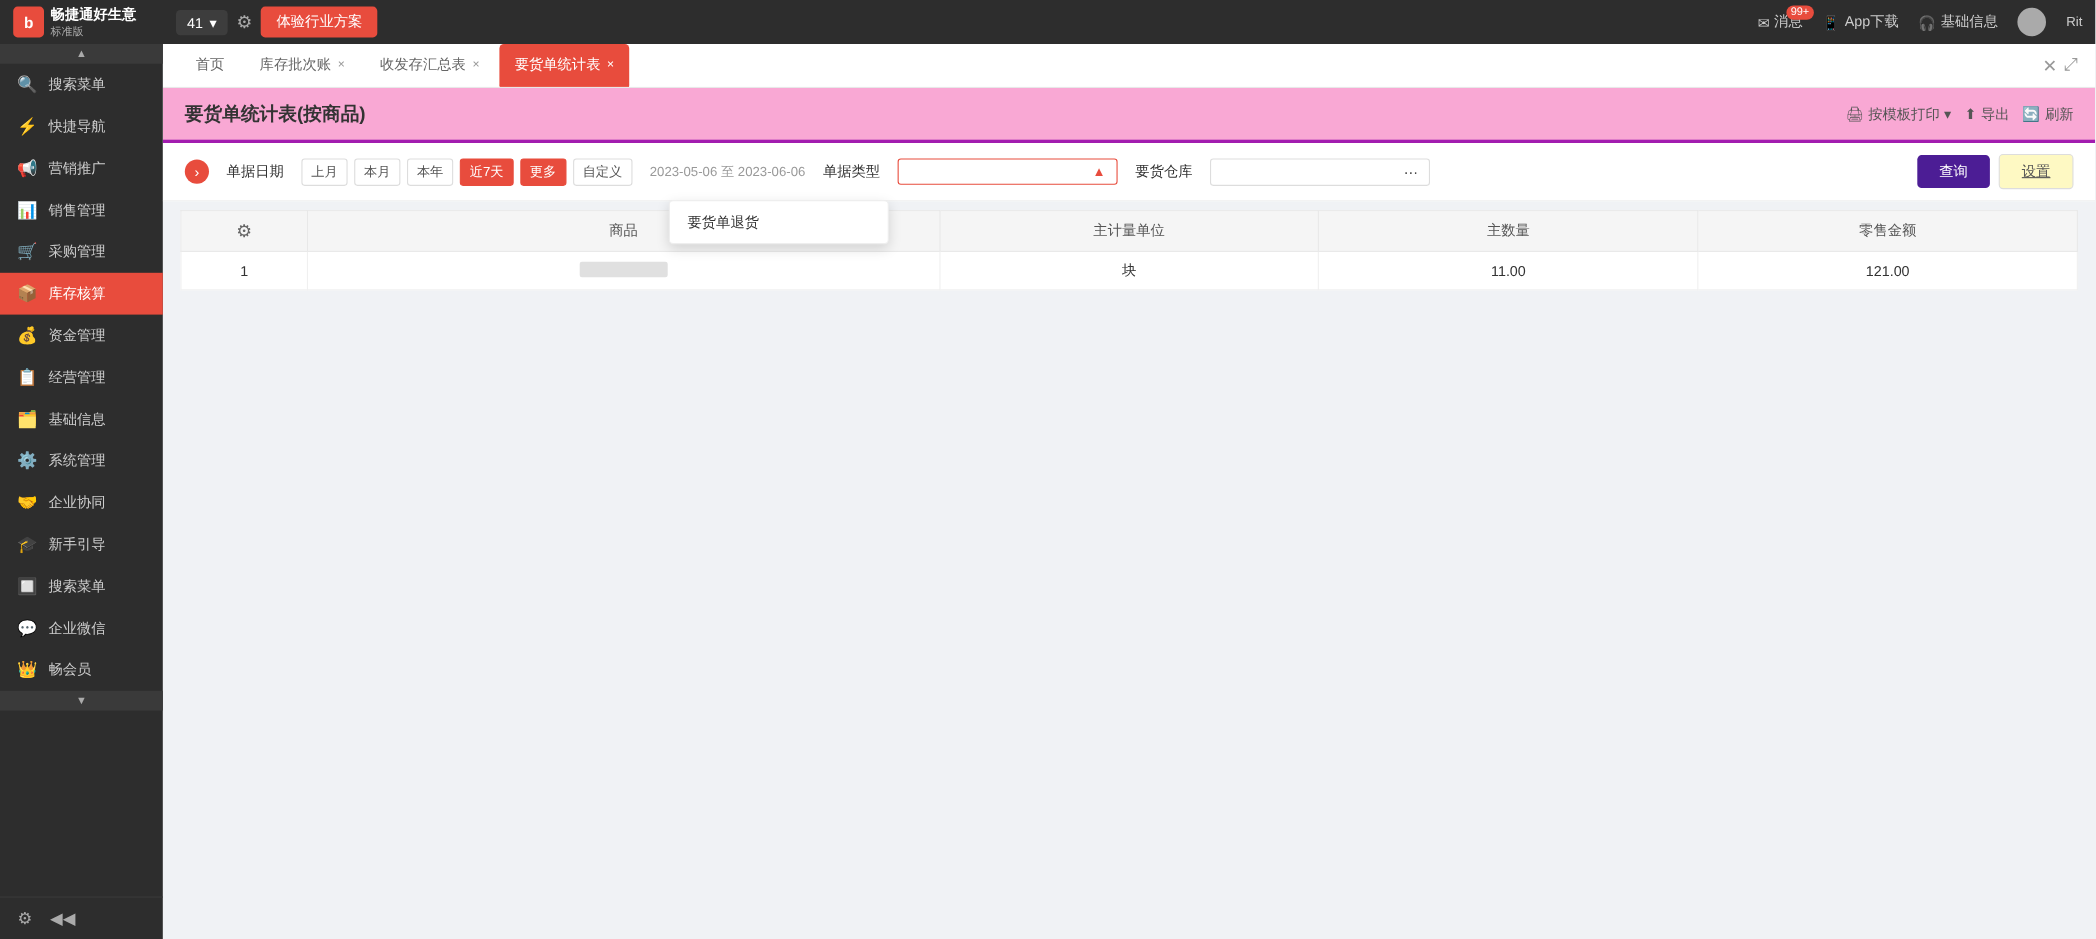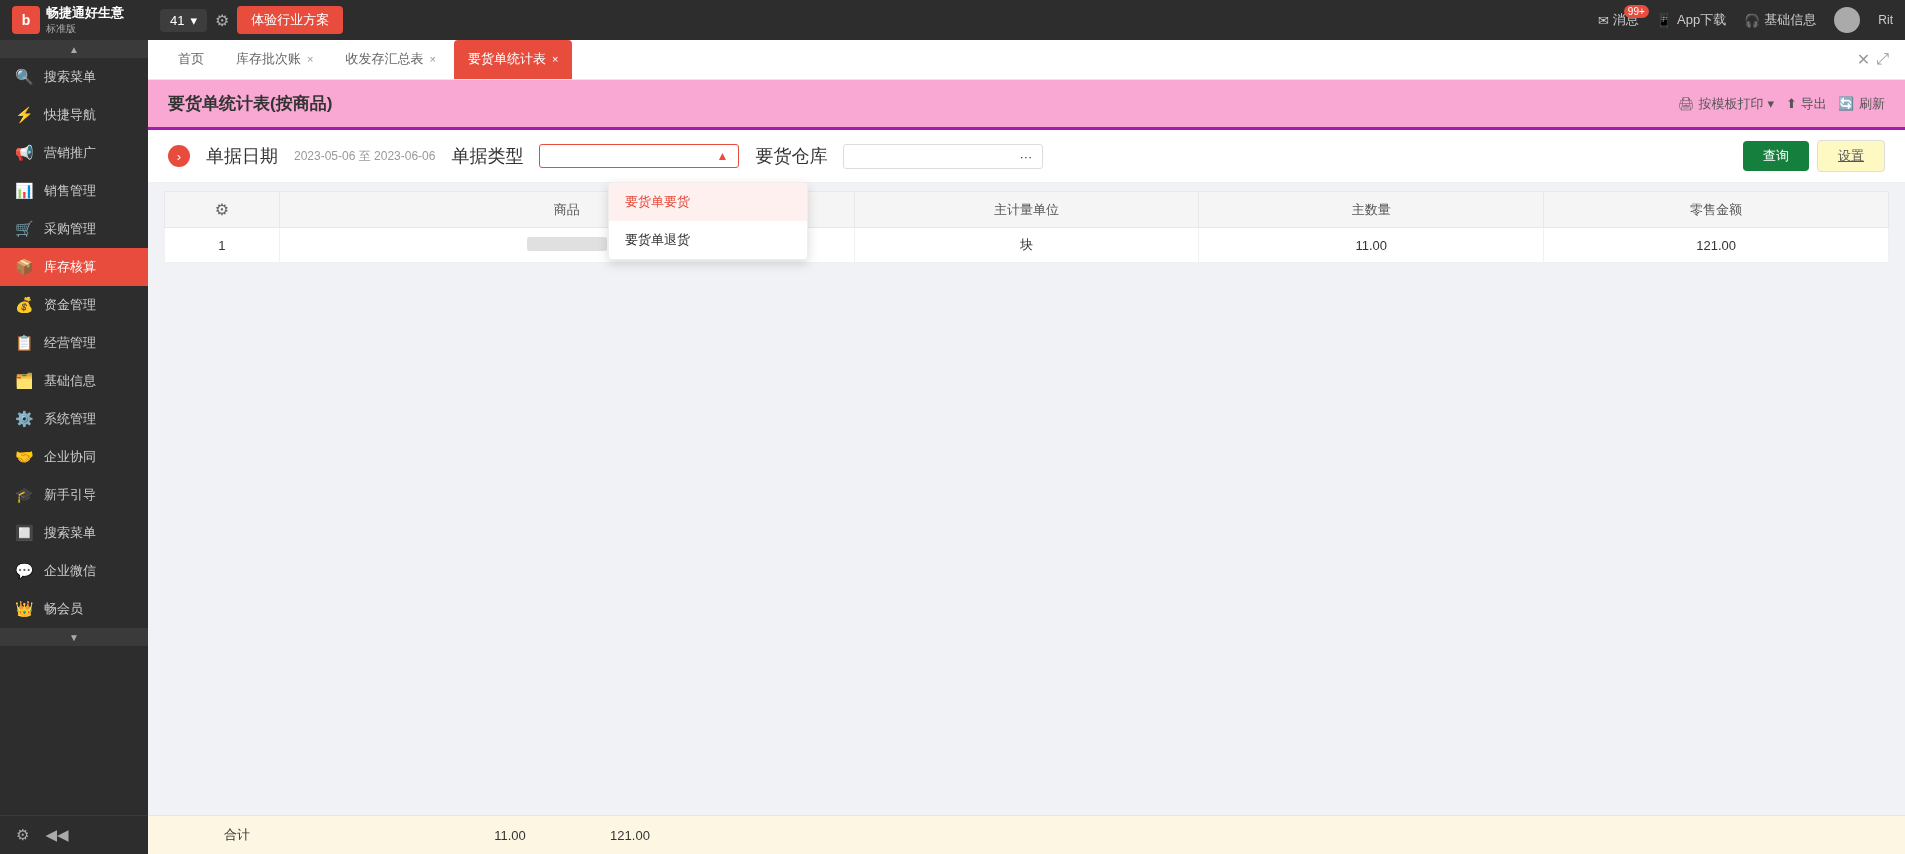--- a/index.html
+++ b/index.html
@@ -260,21 +260,21 @@
       border-radius: 50%;
       display: flex;
       align-items: center;
       justify-content: center;
       color: #fff;
       font-size: 13px;
       cursor: pointer;
       flex-shrink: 0;
     }
     .filter-label {
-      font-size: 18px;
+      font-size: 13px;
       color: #333;
       white-space: nowrap;
       font-family: Liberation Serif, serif;
     }
     .date-filter-group {
       display: flex;
       align-items: center;
       gap: 6px;
     }
     .date-btn {
@@ -326,21 +326,21 @@
       cursor: pointer;
       background: #fff;
     }
     .filter-actions {
       margin-left: auto;
       display: flex;
       align-items: center;
       gap: 8px;
     }
     .btn-query {
-      background: #15803d;
+      background: #4c1d95;
       color: #fff;
       border: none;
       border-radius: 4px;
       padding: 6px 20px;
       font-size: 13px;
       cursor: pointer;
     }
     .btn-setting {
       background: #fef9c3;
       color: #555;
@@ -595,41 +595,48 @@
             <span>🔄</span>
             <span>刷新</span>
           </div>
         </div>
       </div>
 
       <div class="filter-bar">
         <div class="filter-collapse-btn">›</div>
 
         <span class="filter-label">单据日期</span>
+        <div class="date-filter-group">
+          <button class="date-btn">上月</button>
+          <button class="date-btn">本月</button>
+          <button class="date-btn">本年</button>
+          <button class="date-btn hot">近7天</button>
+          <button class="date-btn hot">更多</button>
+          <button class="date-btn">自定义</button>
+        </div>
         <span class="date-range-text">2023-05-06 至 2023-06-06</span>
 
         <span class="filter-label">单据类型</span>
         <div class="filter-select">
           <span></span>
           <span class="filter-select-caret">▲</span>
         </div>
 
         <span class="filter-label">要货仓库</span>
         <div class="warehouse-select">
           <span></span>
           <span>···</span>
         </div>
 
         <div class="filter-actions">
           <button class="btn-query">查询</button>
           <button class="btn-setting">设置</button>
         </div>
 
         <div class="dropdown-overlay">
-          <div class="dropdown-item selected">要货单要货</div>
           <div class="dropdown-item">要货单退货</div>
         </div>
       </div>
 
       <div class="table-container">
         <table class="data-table">
           <thead>
             <tr>
               <th class="col-settings">
                 <span class="gear-icon">⚙</span>
@@ -647,21 +654,16 @@
                 <span class="product-name-placeholder"></span>
               </td>
               <td>块</td>
               <td>11.00</td>
               <td>121.00</td>
             </tr>
           </tbody>
         </table>
       </div>
 
-      <div class="table-footer">
-        <span class="footer-label">合计</span>
-        <span class="footer-qty">11.00</span>
-        <span style="width:120px;text-align:center;">121.00</span>
-      </div>
 
     </div>
   </div>
 </div>
 
 </body></html>

